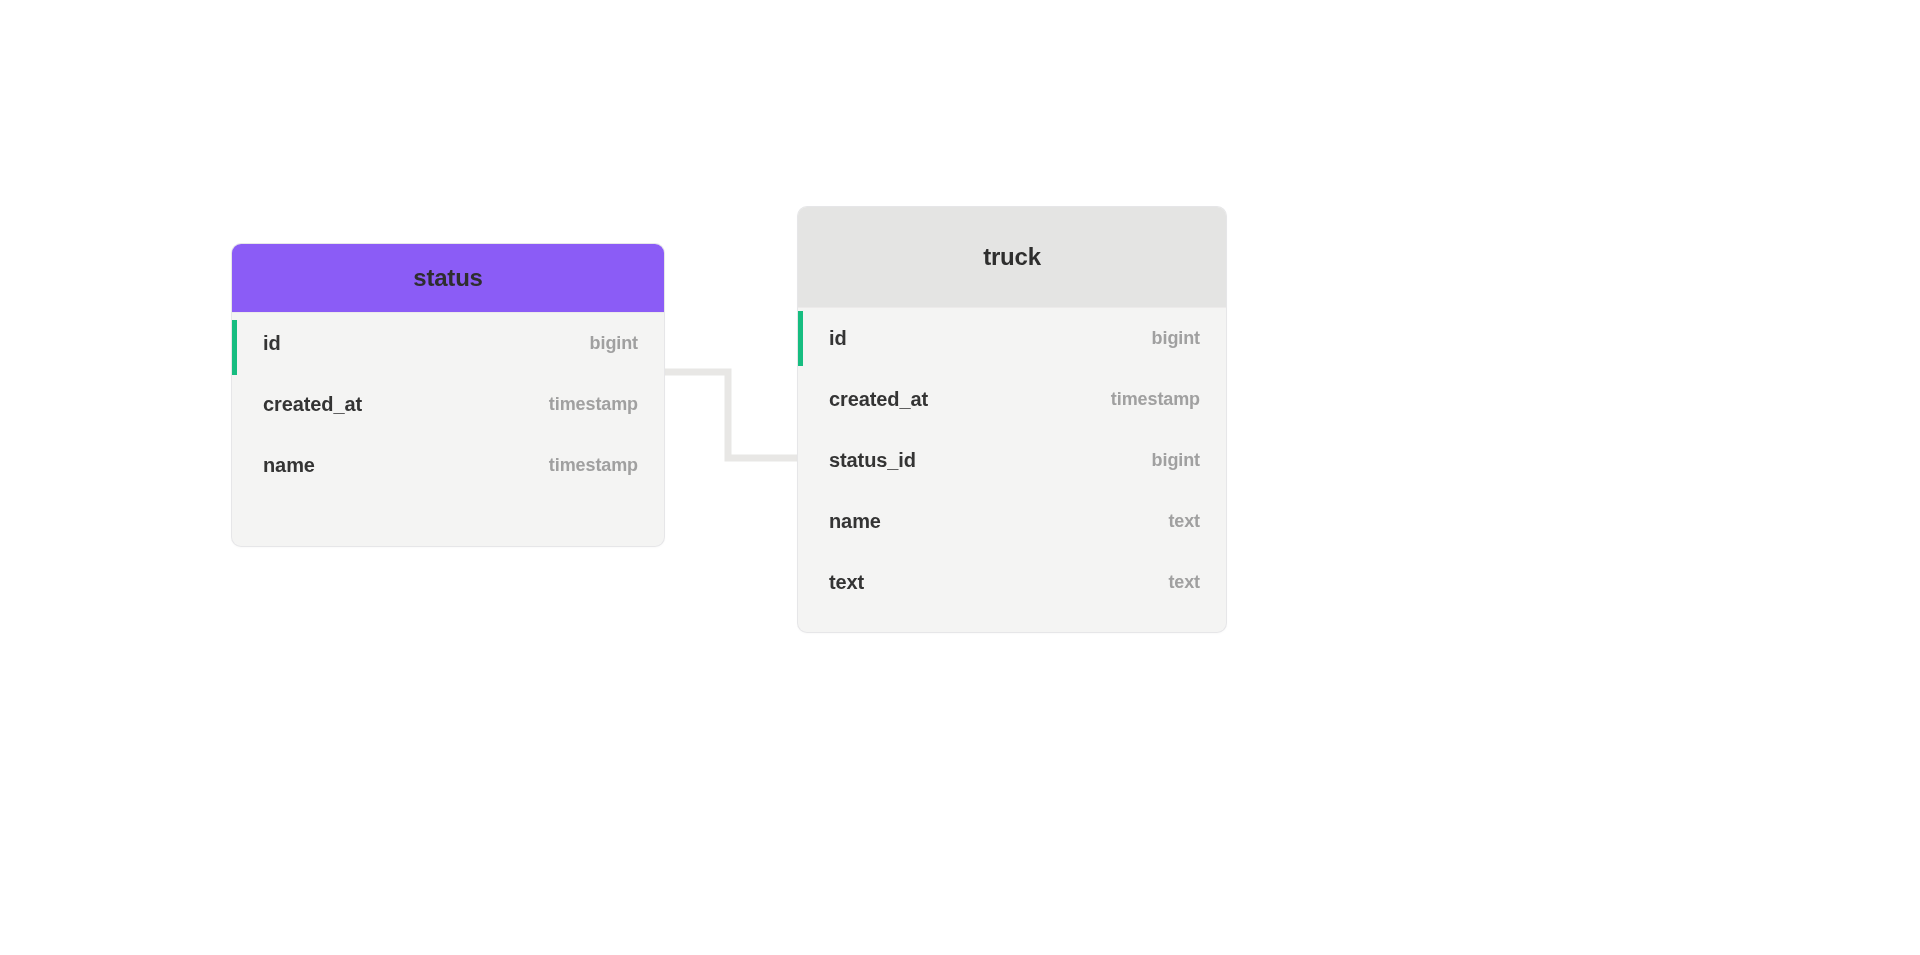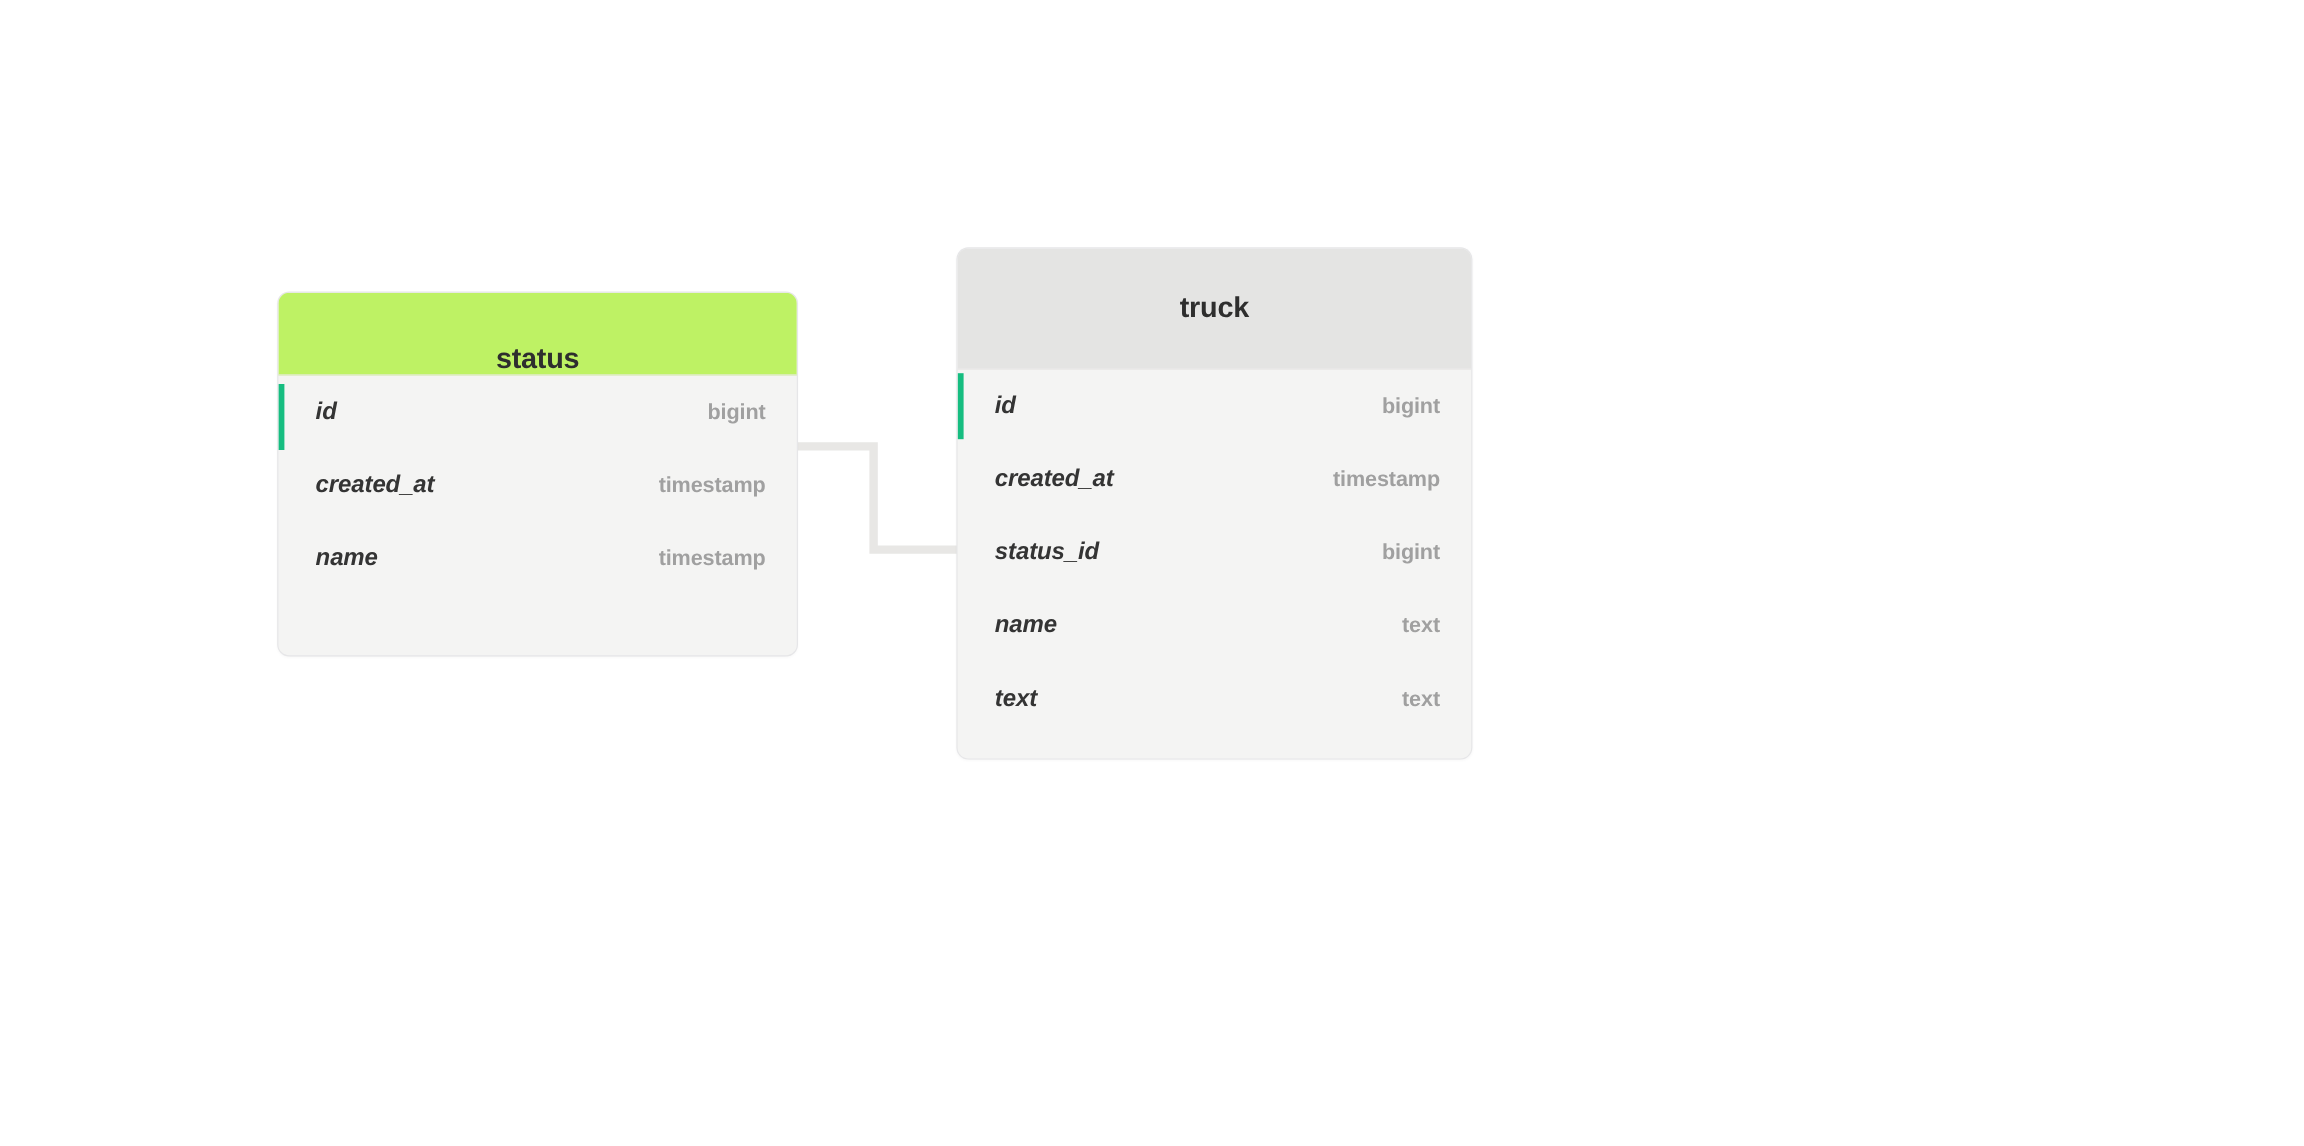--- a/index.html
+++ b/index.html
@@ -69,21 +69,20 @@
     align-items: center;
     justify-content: space-between;
     box-sizing: border-box;
   }
   .field-name {
     font-size: 20px;
     font-weight: 700;
     color: #343434;
     letter-spacing: -0.1px;
     white-space: nowrap;
-    font-style: italic;
   }
   .field-type {
     font-size: 18px;
     font-weight: 700;
     color: #a0a0a0;
     letter-spacing: -0.1px;
     white-space: nowrap;
   }
 
   
@@ -99,21 +98,21 @@
 
 <div id="canvas" style="background: rgb(255, 255, 255);">
 
   <svg id="edge-layer" viewBox="0 0 1920 955" width="1920" height="955" xmlns="http://www.w3.org/2000/svg">
     <path id="rel-path-0" fill="none" stroke="#e8e7e5" stroke-width="7" stroke-linecap="butt" stroke-linejoin="miter" d="M 664 372 L 728 372 L 728 458 L 798 458"></path>
     <path id="rel-endpoint-0" fill="#a59d97" d="M 664 360 A 12 12 0 0 0 664 384 Z"></path>
   </svg>
 
   <div class="entity" id="entity-status" style="left: 232px; top: 244px; width: 432px; height: 302px; background: rgb(244, 244, 243);">
 
-    <div class="entity-header" style="height: 68px; background: #bef264; align-items: flex-end;">
+    <div class="entity-header" style="height: 68px; background: #8b5cf6;">
       <span class="entity-title" style="color: rgb(46, 46, 46);">status</span>
     </div>
 
     <div class="entity-body">
 
       <div class="field-row" style="height:61px; padding:0 26px 0 31px;">
         <span class="pk-accent" style="top:7px; height:55px; background:#16bd80;"></span>
         <span class="field-name" style="color: rgb(52, 52, 52);">id</span>
         <span class="field-type" style="color: rgb(160, 160, 160);">bigint</span>
       </div>

